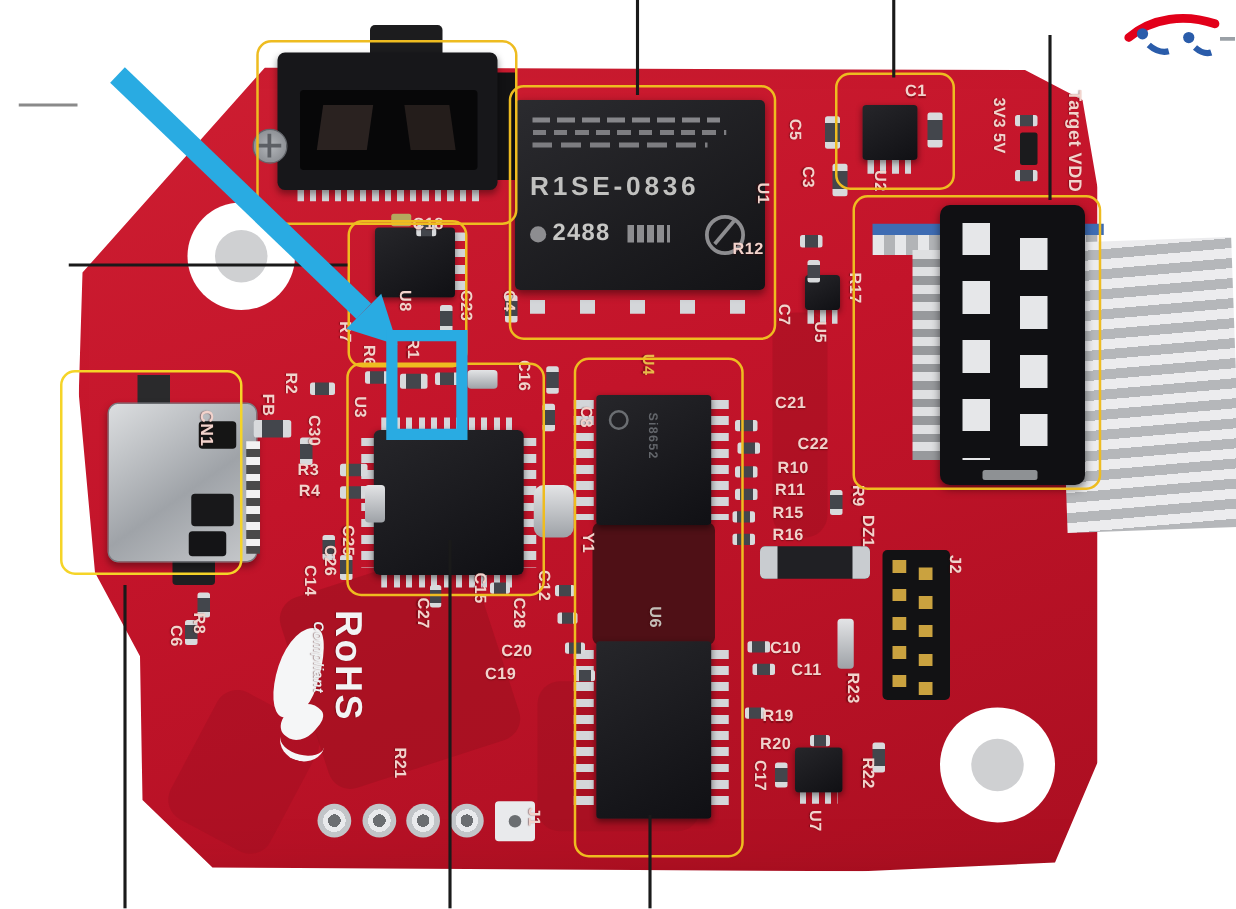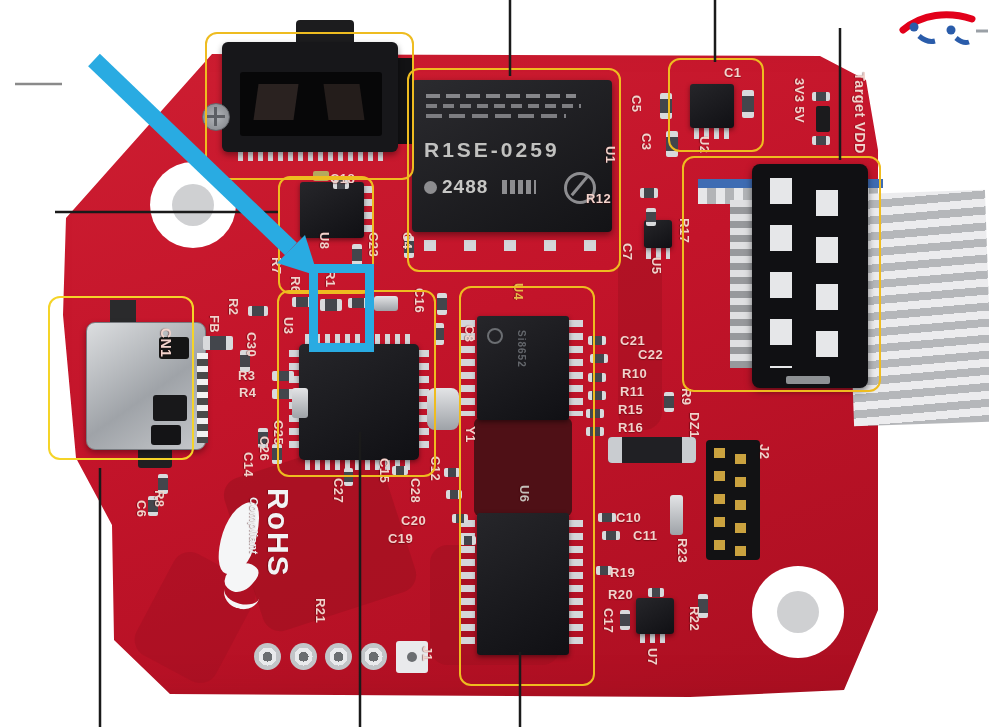--- a/index.html
+++ b/index.html
@@ -77,21 +77,21 @@
   <div class="pins-h" style="left:238px;top:150px;width:150px;"></div>
   <div class="abs" style="left:202px;top:103px;width:26px;height:26px;border-radius:50%;background:radial-gradient(circle,#b3b6ba,#7f8287);border:1px solid #63666b;z-index:12;">
     <div class="abs" style="left:11px;top:3px;width:3px;height:19px;background:#5c5f64;"></div>
     <div class="abs" style="left:3px;top:11px;width:19px;height:3px;background:#5c5f64;"></div>
   </div>
 
   <div class="abs" style="left:412px;top:80px;width:200px;height:152px;background:linear-gradient(150deg,#2b2b2f,#131316);border-radius:4px;z-index:12;box-shadow:0 3px 7px rgba(0,0,0,.45);">
     <div class="abs" style="left:14px;top:14px;width:150px;height:4px;background:repeating-linear-gradient(90deg,#86868a 0 14px,transparent 14px 20px);"></div>
     <div class="abs" style="left:14px;top:24px;width:155px;height:4px;background:repeating-linear-gradient(90deg,#7d7d81 0 11px,transparent 11px 17px);"></div>
     <div class="abs" style="left:14px;top:34px;width:140px;height:4px;background:repeating-linear-gradient(90deg,#7d7d81 0 16px,transparent 16px 23px);"></div>
-    <div class="abs" style="left:12px;top:58px;font-size:21px;font-weight:bold;color:#cfcfcd;letter-spacing:3px;opacity:.92;">R1SE-0259</div>
+    <div class="abs" style="left:12px;top:58px;font-size:21px;font-weight:bold;color:#cfcfcd;letter-spacing:3px;opacity:.92;">R1SE-0836</div>
     <div class="abs" style="left:12px;top:96px;height:22px;">
       <span class="abs" style="left:0;top:5px;width:13px;height:13px;border-radius:50%;background:#8d8d90;"></span>
       <span class="abs" style="left:18px;top:0;font-size:19px;font-weight:bold;color:#c7c7c5;letter-spacing:1px;">2488</span>
       <span class="abs" style="left:78px;top:4px;width:34px;height:14px;background:repeating-linear-gradient(90deg,#8d8d90 0 5px,transparent 5px 8px);"></span>
     </div>
     <div class="abs" style="left:152px;top:92px;width:26px;height:26px;border:3px solid #8d8d90;border-radius:50%;">
       <div class="abs" style="left:11px;top:-1px;width:3px;height:24px;background:#8d8d90;transform:rotate(40deg);"></div>
     </div>
   </div>
   <div class="pins-h" style="left:424px;top:240px;width:180px;background:repeating-linear-gradient(90deg,#d4d6d9 0 12px,transparent 12px 40px);"></div>
@@ -245,21 +245,21 @@
   <span class="silk v" style="left:463px;top:325px;">C8</span>
   <span class="silk v" style="left:464px;top:426px;">Y1</span>
   <span class="silk v" style="left:429px;top:456px;">C12</span>
   <span class="silk v" style="left:378px;top:458px;">C15</span>
   <span class="silk v" style="left:332px;top:478px;">C27</span>
   <span class="silk v" style="left:409px;top:478px;">C28</span>
   <span class="silk" style="left:401px;top:514px;">C20</span>
   <span class="silk" style="left:388px;top:532px;">C19</span>
   <span class="silk v" style="left:512px;top:283px;color:#e8b84a;">U4</span>
   <span class="silk v" style="left:518px;top:485px;color:#c4beb8;">U6</span>
-  <span class="silk" style="left:620px;top:334px;">C21</span>
+  <span class="silk" style="left:620px;top:315px;">C21</span>
   <span class="silk" style="left:638px;top:348px;">C22</span>
   <span class="silk" style="left:622px;top:367px;">R10</span>
   <span class="silk" style="left:620px;top:385px;">R11</span>
   <span class="silk" style="left:618px;top:403px;">R15</span>
   <span class="silk" style="left:618px;top:421px;">R16</span>
   <span class="silk v" style="left:680px;top:388px;">R9</span>
   <span class="silk v" style="left:688px;top:412px;">DZ1</span>
   <span class="silk v" style="left:758px;top:444px;">J2</span>
   <span class="silk" style="left:616px;top:511px;">C10</span>
   <span class="silk" style="left:633px;top:529px;">C11</span>

